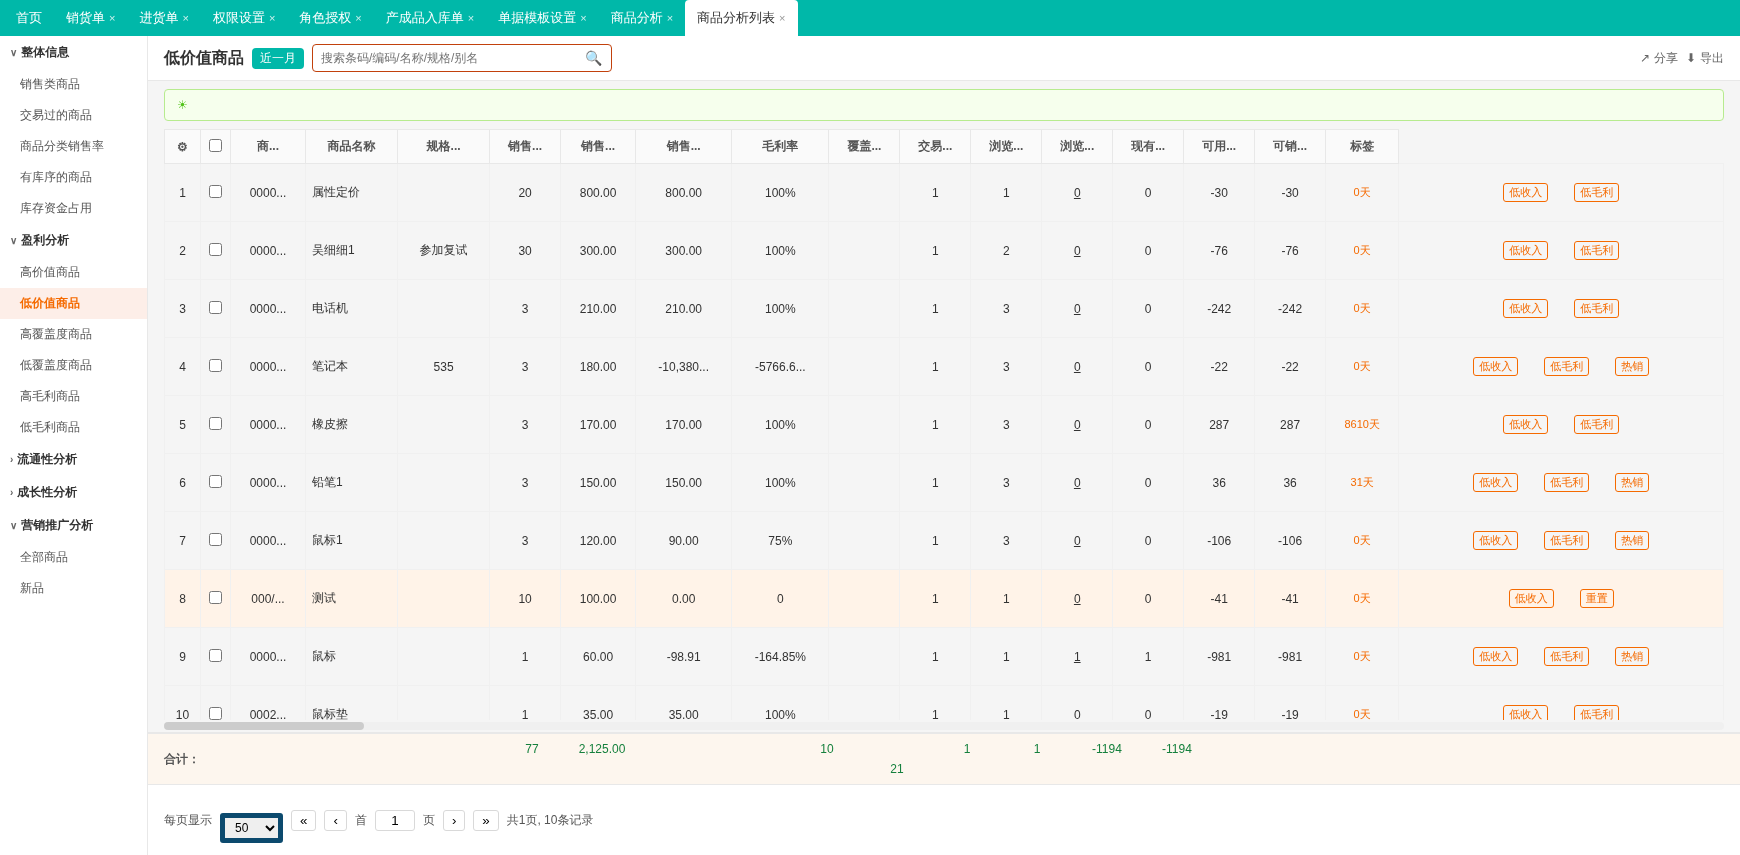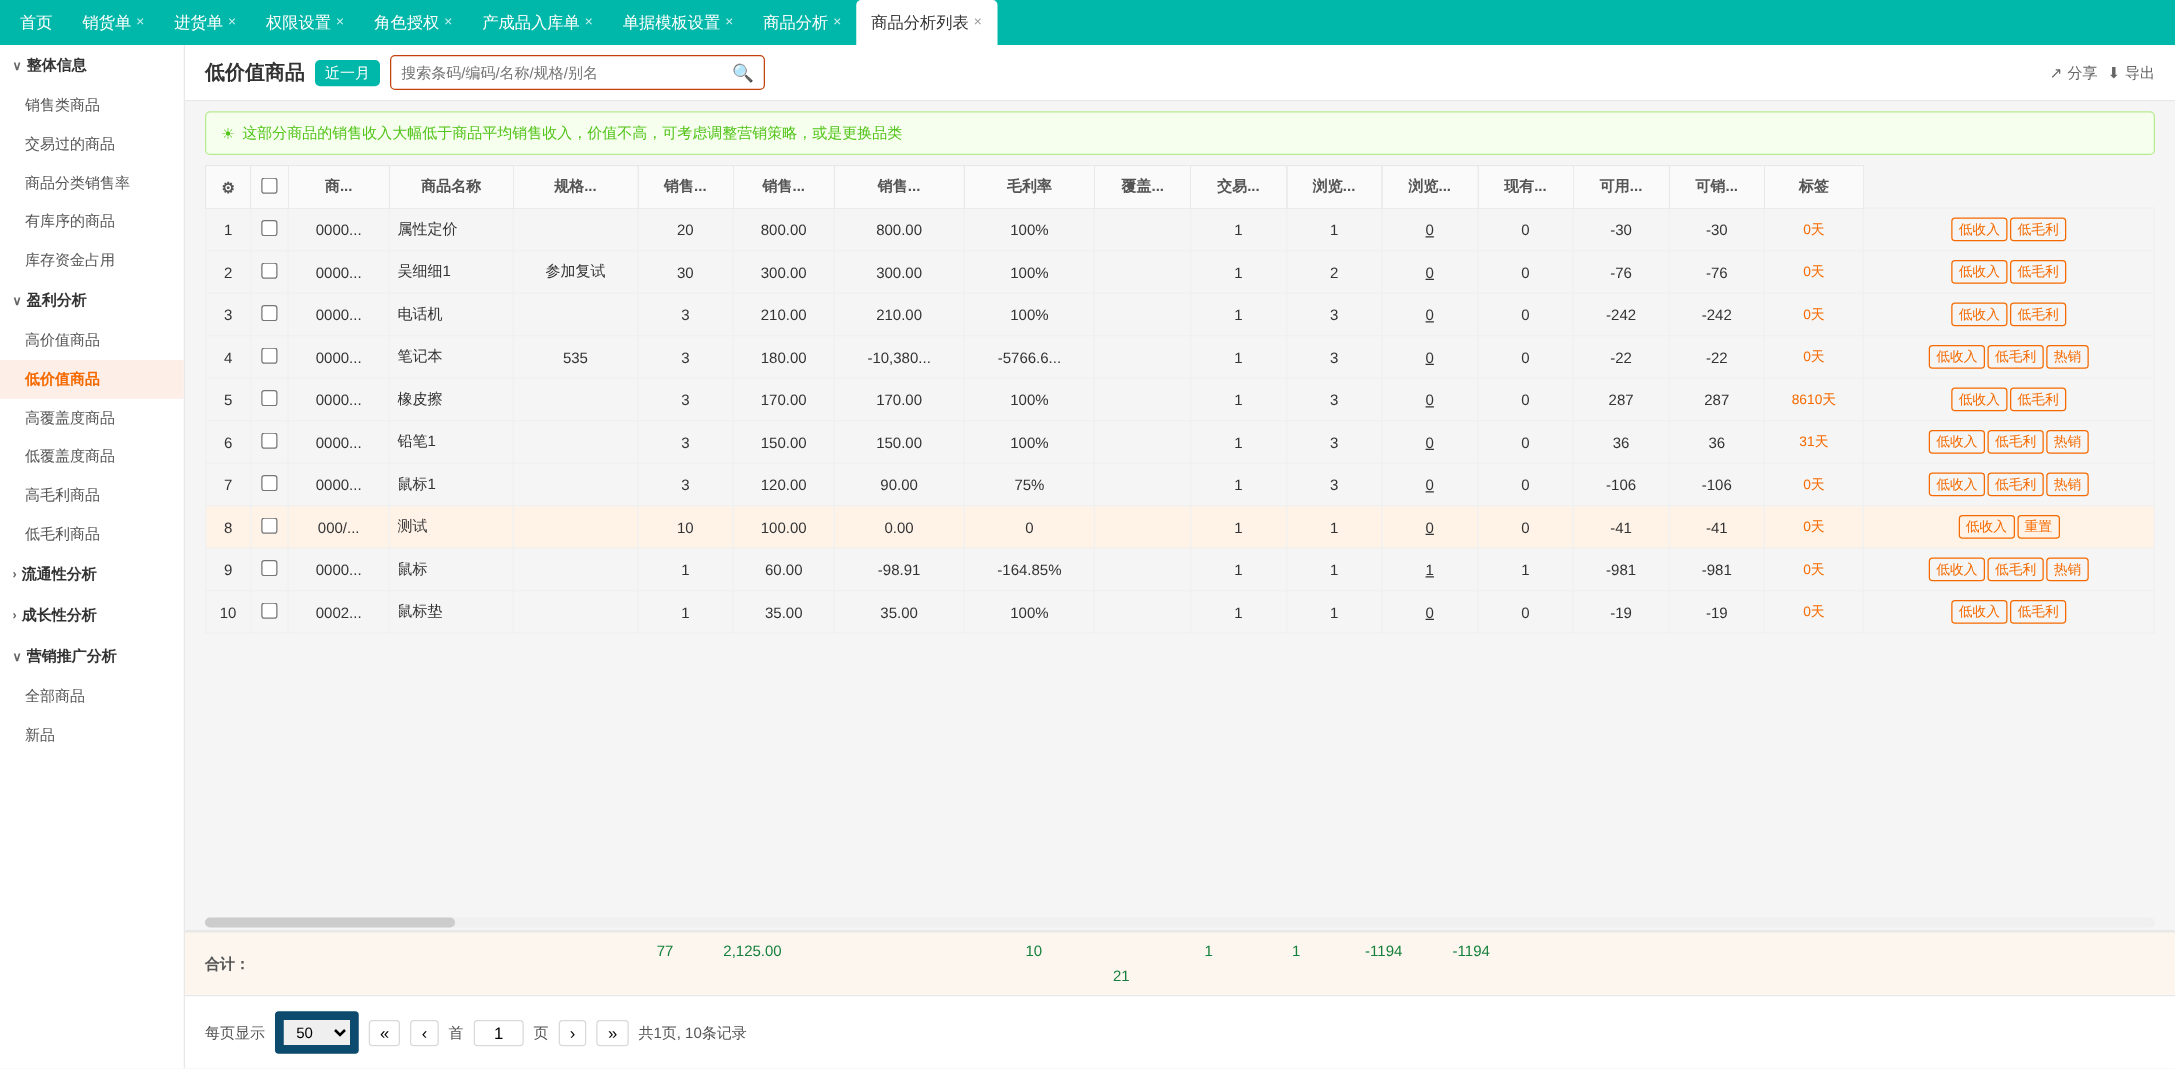--- a/index.html
+++ b/index.html
@@ -38,36 +38,36 @@
 
     
     .warning-banner { background: #f6ffed; border: 1px solid #b7eb8f; margin: 8px 16px; padding: 8px 12px; border-radius: 4px; color: #52c41a; font-size: 12px; display: flex; align-items: center; gap: 6px; }
 
     
     .table-area { flex: 1; overflow: auto; padding: 0 16px; }
     .data-table { width: 100%; border-collapse: collapse; font-size: 12px; }
     .data-table th { background: #fafafa; border: 1px solid #e8e8e8; padding: 8px 6px; text-align: center; color: #555; font-weight: 600; white-space: nowrap; position: sticky; top: 0; z-index: 10; }
     .data-table td { border: 1px solid #f0f0f0; padding: 6px 6px; text-align: center; color: #333; white-space: nowrap; }
     .data-table tr.row-orange td { background: #fff3e8; }
-    .tag { display: inline-block; padding: 1px 5px; border-radius: 3px; font-size: 11px; margin: 1px; }
+    .tag { display: inline-block; padding: 1px 5px; border-radius: 3px; font-size: 11px; margin: 13px; }
     .tag-orange { color: #f56a00; border: 1px solid #f56a00; }
     .day-text { color: #f56a00; font-size: 11px; }
     .underline-link { text-decoration: underline; cursor: pointer; color: #333; }
     .col-settings { width: 36px; }
     .col-checkbox { width: 30px; }
 
     
     .table-footer { background: #fdf6ee; border-top: 2px solid #e8e8e8; padding: 8px 16px; display: flex; align-items: center; gap: 16px; }
     .footer-label { font-weight: 600; color: #555; }
     .footer-values { display: flex; gap: 0; flex: 1; }
     .footer-cell { min-width: 80px; text-align: center; color: #15803d; font-size: 12px; padding: 0 6px; }
 
     
     .pagination-bar { background: #fff; border-top: 1px solid #e8e8e8; padding: 12px 16px; display: flex; align-items: center; justify-content: flex-start; gap: 8px; font-size: 12px; color: #555; }
-    .page-size-select { border: 7px solid #0c4a6e; border-radius: 3px; padding: 2px 6px; font-size: 12px; }
+    .page-size-select { border: 5px solid #0c4a6e; border-radius: 3px; padding: 2px 6px; font-size: 12px; margin-top: 16px; }
     .page-btn { padding: 2px 8px; border: 1px solid #d9d9d9; border-radius: 3px; cursor: pointer; background: #fff; }
     .page-input { width: 40px; border: 1px solid #d9d9d9; border-radius: 3px; text-align: center; padding: 2px 4px; }
 
     
     .scroll-bar { height: 8px; background: #f0f0f0; margin: 2px 16px; border-radius: 4px; }
     .scroll-thumb { height: 8px; width: 200px; background: #ccc; border-radius: 4px; }
   </style>
 </head>
 <body>
 
@@ -176,21 +176,20 @@
         </div>
         <div class="action-btn">
           <span>⬇</span>
           <span>导出</span>
         </div>
       </div>
     </div>
 
     <div class="warning-banner">
       <span>☀</span>
-      <span>这部分商品的销售收入大幅低于商品平均销售收入，价值不高，可考虑调整营销策略，或是更换品类</span>
     </div>
 
     <div class="table-area">
       <table class="data-table">
         <thead>
           <tr>
             <th class="col-settings">⚙</th>
             <th class="col-checkbox"><input type="checkbox" style=""></th>
             <th><span>商...</span></th>
             <th><span>商品名称</span></th>

